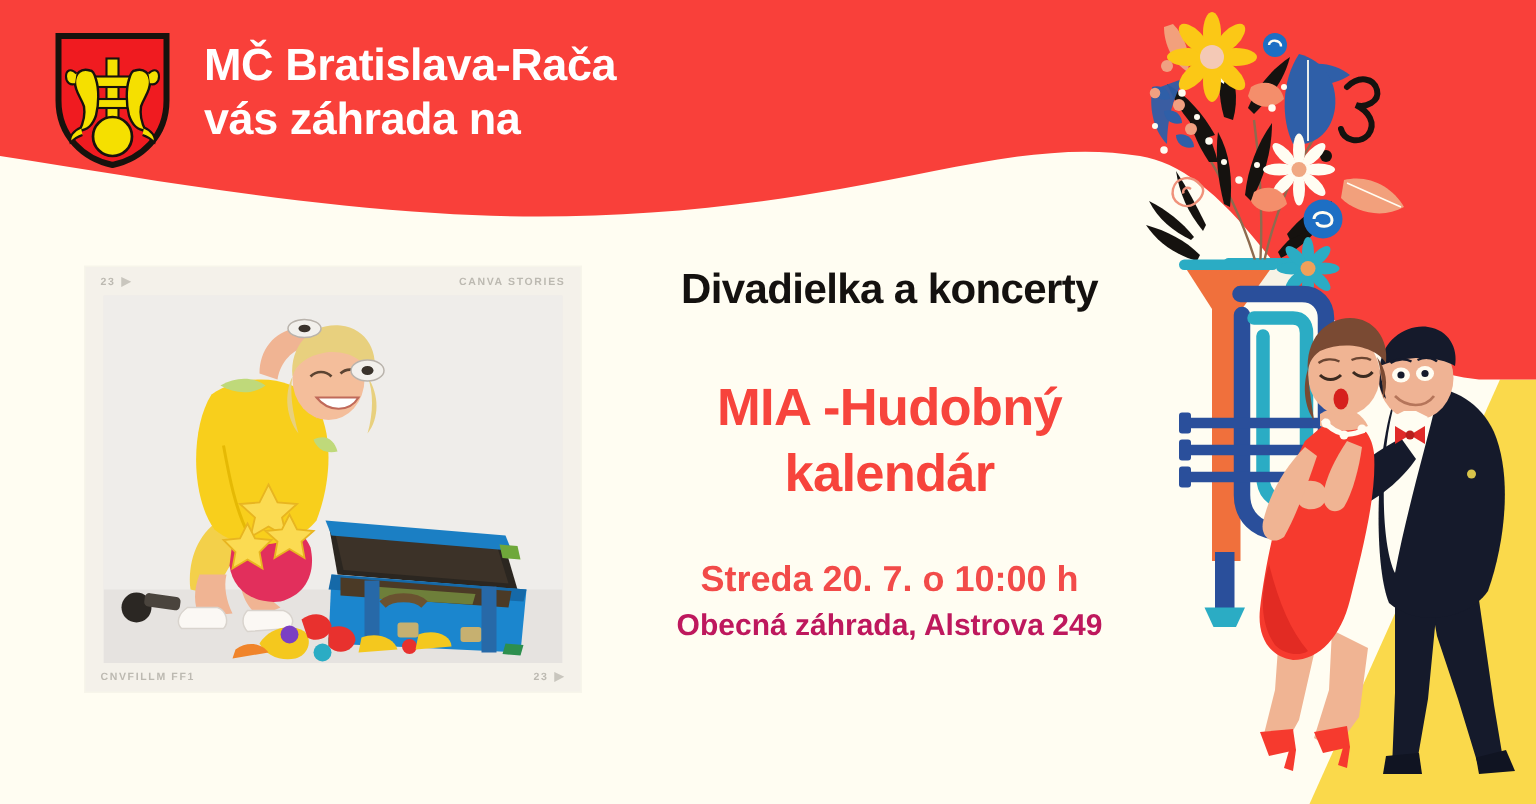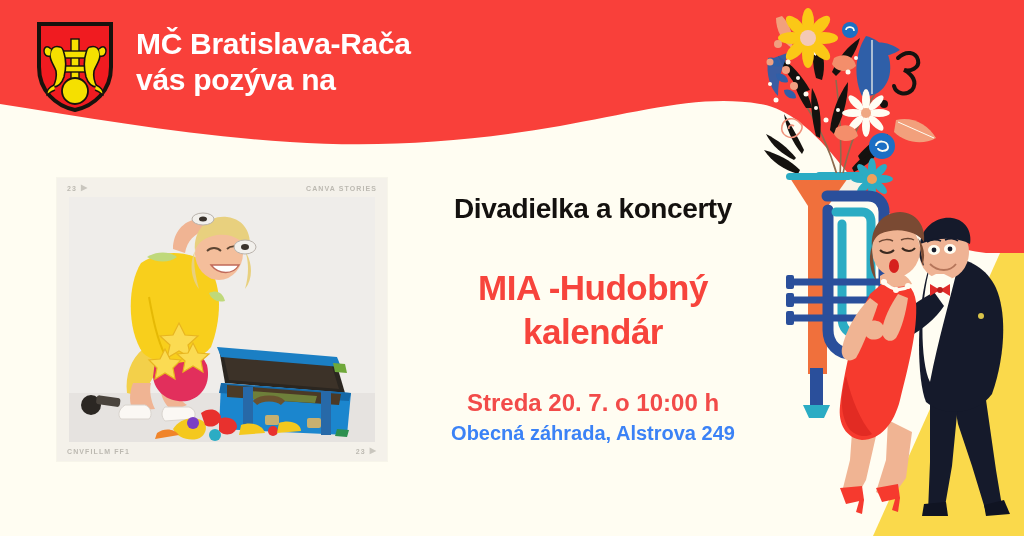--- a/index.html
+++ b/index.html
@@ -55,40 +55,40 @@
   #photo-bottom-labels { bottom:3px; }
   .film-left { display:flex; align-items:center; gap:4px; }
   .film-arrow { font-size:8px; color:#C9C6BE; line-height:1; }
   #photo-inner {
     position:absolute; left:12px; top:19px; right:12px; bottom:19px;
     background:#EDEAE6; overflow:hidden;
   }
 
   
   #text-col {
-    position:absolute; left:398px; top:192px; width:390px;
+    position:absolute; left:398px; top:176px; width:390px;
     text-align:center; z-index:5;
   }
   #title-main {
     color:#14110F; font-weight:bold;
     font-size:28px; line-height:33px; letter-spacing:-0.4px;
   }
   #title-accent {
     margin-top:41px;
     color:#F7443C; font-weight:bold;
     font-size:35px; line-height:44px; letter-spacing:-0.5px;
   }
   #meta-date {
     margin-top:36px;
     color:#F24B49; font-weight:bold;
     font-size:24px; line-height:26px;
   }
   #meta-place {
     margin-top:4px;
-    color:#3b82f6; font-weight:bold;
+    color:#be185d; font-weight:bold;
     font-size:20px; line-height:26px;
   }
 </style>
 </head>
 <body>
 
 <div id="poster">
 
   <svg id="bg-shapes" viewBox="0 0 1024 536" width="1024" height="536" preserveAspectRatio="none">
 
@@ -372,21 +372,21 @@
 
       <path d="M 54 26 C 60 24 64 28 64 34 C 64 40 60 44 58 50
                C 57 56 59 62 61 66 C 56 66 52 62 50 56
                C 48 48 48 38 50 32 C 51 28 52 26 54 26 Z" fill="#F5E000" stroke="#17120D" stroke-width="1.6"></path>
       <path d="M 63 28 C 67 24 70 26 70 30 C 70 34 67 36 64 35" fill="#F5E000" stroke="#17120D" stroke-width="1.4"></path>
       <path d="M 60 64 C 65 66 68 70 67 74 C 65 72 62 70 59 69" fill="#F5E000" stroke="#17120D" stroke-width="1.4"></path>
     </svg>
 
     <div id="header-text">
       <div>MČ Bratislava-Rača</div>
-      <div>vás pozýva na</div>
+      <div>vás záhrada na</div>
     </div>
   </div>
 
   <div id="photo-card">
 
     <div id="photo-top-labels">
       <span class="film-left">
         <span>23</span>
         <span class="film-arrow">▶</span>
       </span>

